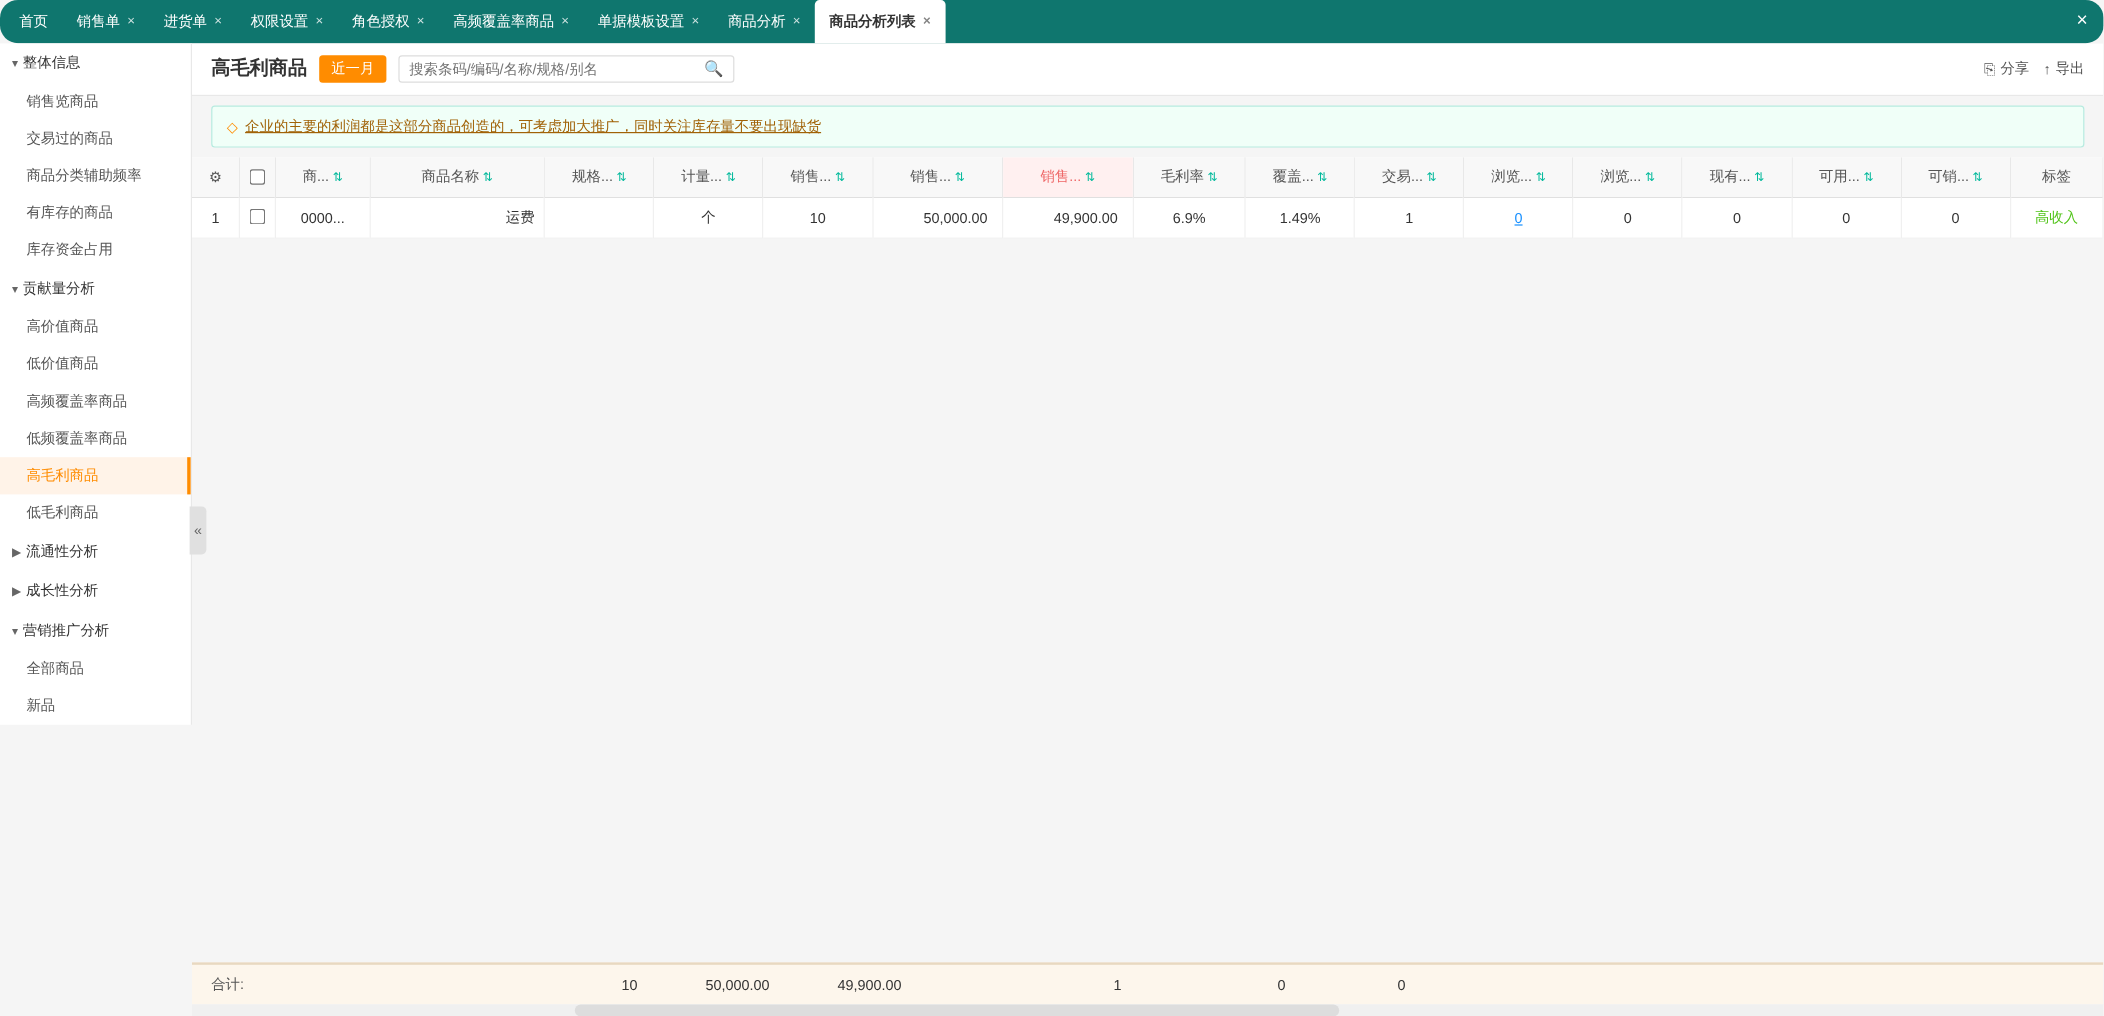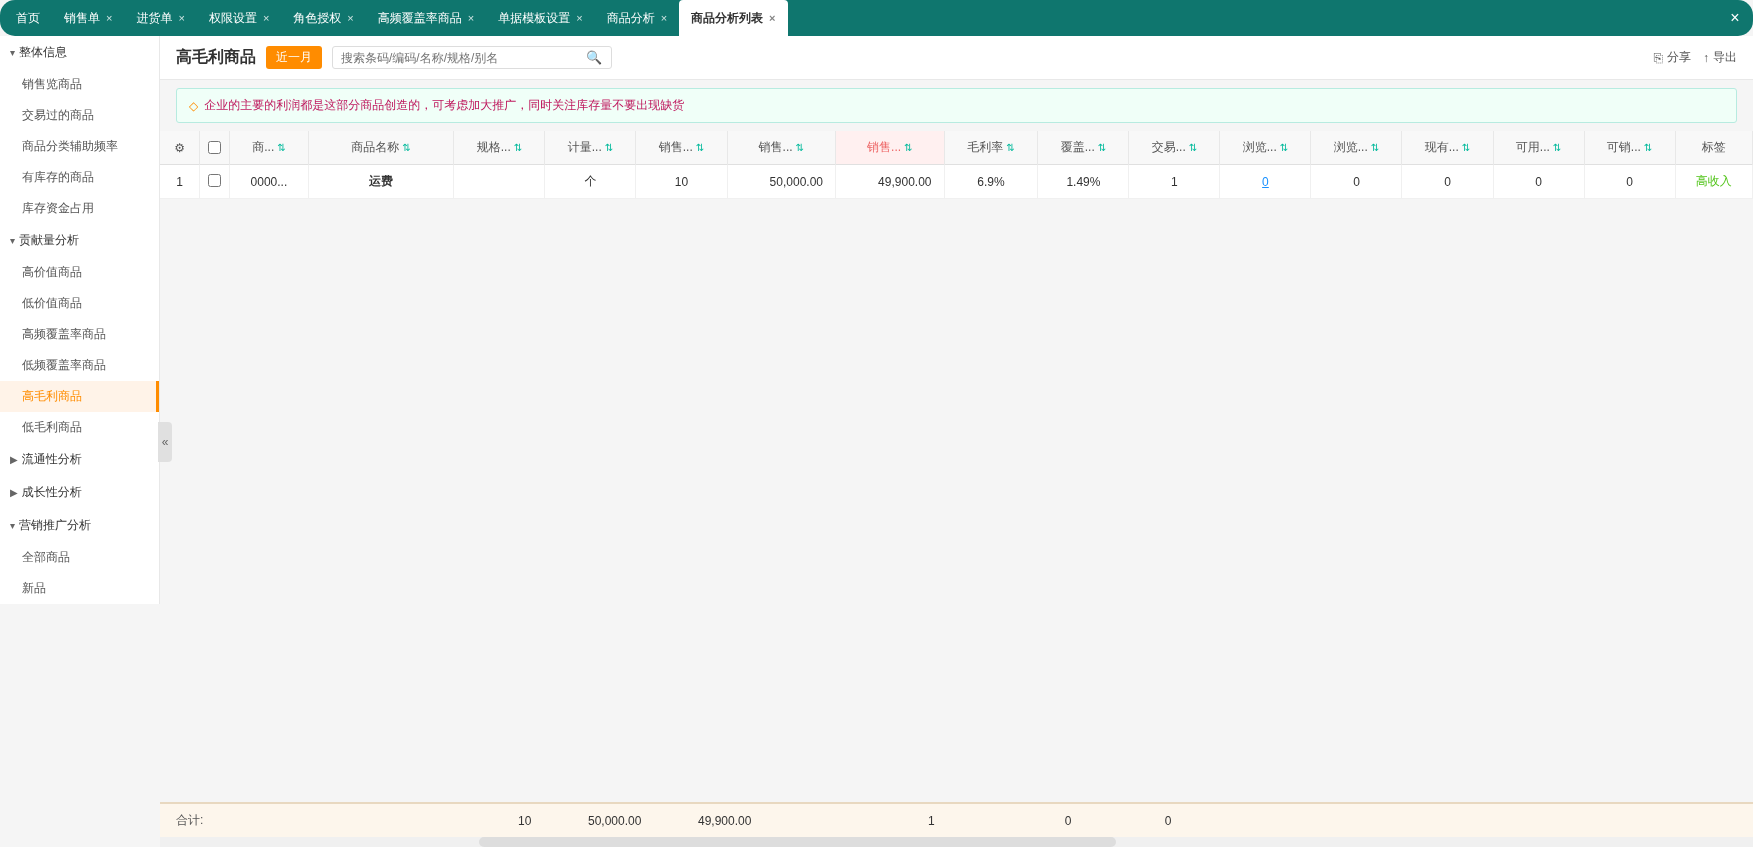--- a/index.html
+++ b/index.html
@@ -243,21 +243,21 @@
     tbody tr {
       border-bottom: 1px solid #f0f0f0;
     }
     tbody td {
       padding: 8px 8px;
       text-align: center;
       color: #333;
       font-size: 12px;
       border-right: 1px solid #f0f0f0;
     }
-    td.text-left { text-align: center; font-weight: bold; }
+    td.text-left { text-align: right; }
     td.link-cell { color: #1890ff; cursor: pointer; text-decoration: underline; }
     td.tag-cell { color: #52c41a; font-weight: 500; }
     td.number-right { text-align: right; padding-right: 12px; }
 
     
     .table-footer {
       background: #fdf6ec;
       border-top: 2px solid #e8d8c0;
       display: flex;
       align-items: center;
@@ -425,21 +425,21 @@
         </button>
         <button class="action-btn">
           <span>↑</span>
           <span>导出</span>
         </button>
       </div>
     </div>
 
     <div class="info-banner">
       <span class="info-icon">◇</span>
-      <span style="color:#be185d;">企业的主要的利润都是这部分商品创造的，可考虑加大推广，同时关注库存量不要出现缺货</span>
+      <span style="color:#a16207;text-decoration:underline;">企业的主要的利润都是这部分商品创造的，可考虑加大推广，同时关注库存量不要出现缺货</span>
     </div>
 
     <div class="table-container">
       <table>
         <thead>
           <tr>
             <th>
               <div class="col-header">⚙</div>
             </th>
             <th class="checkbox-col">

